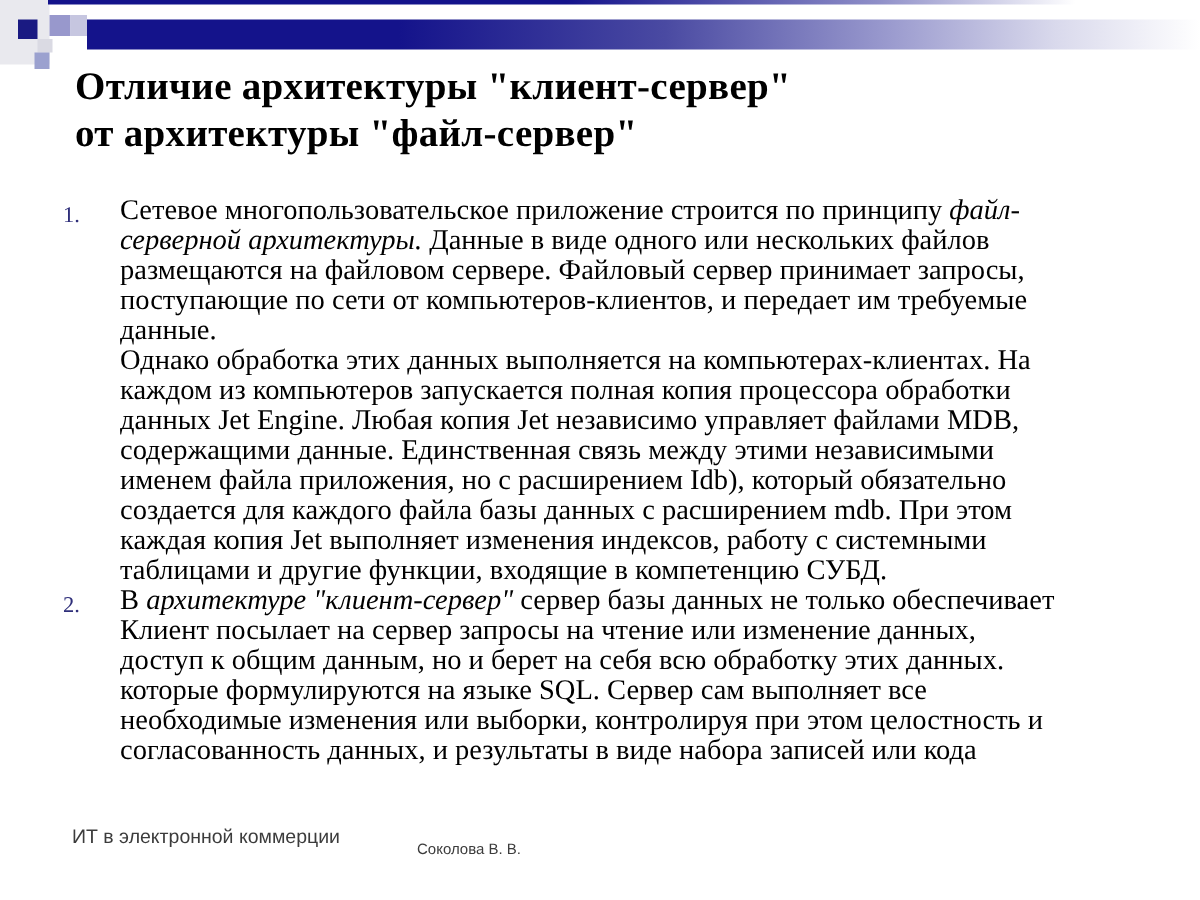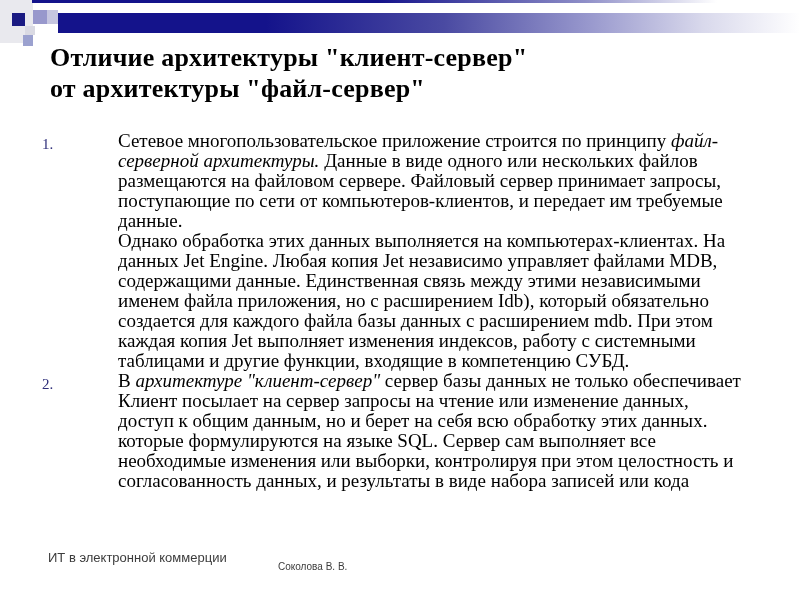--- a/index.html
+++ b/index.html
@@ -32,21 +32,21 @@
     letter-spacing:0.2px;
   }
   
   .body-text{position:absolute;left:42px;top:131px;width:716px;color:#000;}
   .para{display:flex;align-items:flex-start;}
   .marker{
     width:38px;flex:0 0 38px;
     font-size:15px;line-height:20px;padding-top:3px;
     color:var(--marker);
   }
-  .lines{flex:1 1 auto;min-width:0;margin-left:38px;}
+  .lines{flex:1 1 auto;min-width:0;}
   .line{white-space:nowrap;font-size:19px;line-height:20px;}
   .line span.i{font-style:italic;}
   .line span.u{}
   
   .footer-left{
     position:absolute;left:48px;top:550px;
     font-family:"Liberation Sans","DejaVu Sans",sans-serif;
     font-size:13px;color:#3c3c3c;
   }
   .footer-author{
@@ -80,20 +80,21 @@
         <div class="line"><span class="i">серверной архитектуры.</span><span> Данные в виде одного или нескольких файлов</span></div>
         <div class="line"><span>размещаются на файловом сервере. Файловый сервер принимает запросы,</span></div>
         <div class="line"><span>поступающие по сети от компьютеров-клиентов, и передает им требуемые</span></div>
         <div class="line"><span>данные.</span></div>
       </div>
     </div>
     <div class="para">
       <div class="marker"></div>
       <div class="lines">
         <div class="line"><span>Однако обработка этих данных выполняется на </span><span class="u">компьютерах-клиентах</span><span>. На</span></div>
+        <div class="line"><span>каждом из компьютеров запускается полная копия процессора обработки</span></div>
         <div class="line"><span>данных Jet Engine. Любая копия Jet независимо управляет файлами MDB,</span></div>
         <div class="line"><span>содержащими данные. Единственная связь между этими независимыми</span></div>
         <div class="line"><span>именем файла приложения, но с расширением Idb), который обязательно</span></div>
         <div class="line"><span>создается для каждого файла базы данных с расширением mdb. При этом</span></div>
         <div class="line"><span>каждая копия Jet выполняет изменения индексов, работу с системными</span></div>
         <div class="line"><span>таблицами и другие функции, входящие в компетенцию СУБД.</span></div>
       </div>
     </div>
     <div class="para">
       <div class="marker">2.</div>

